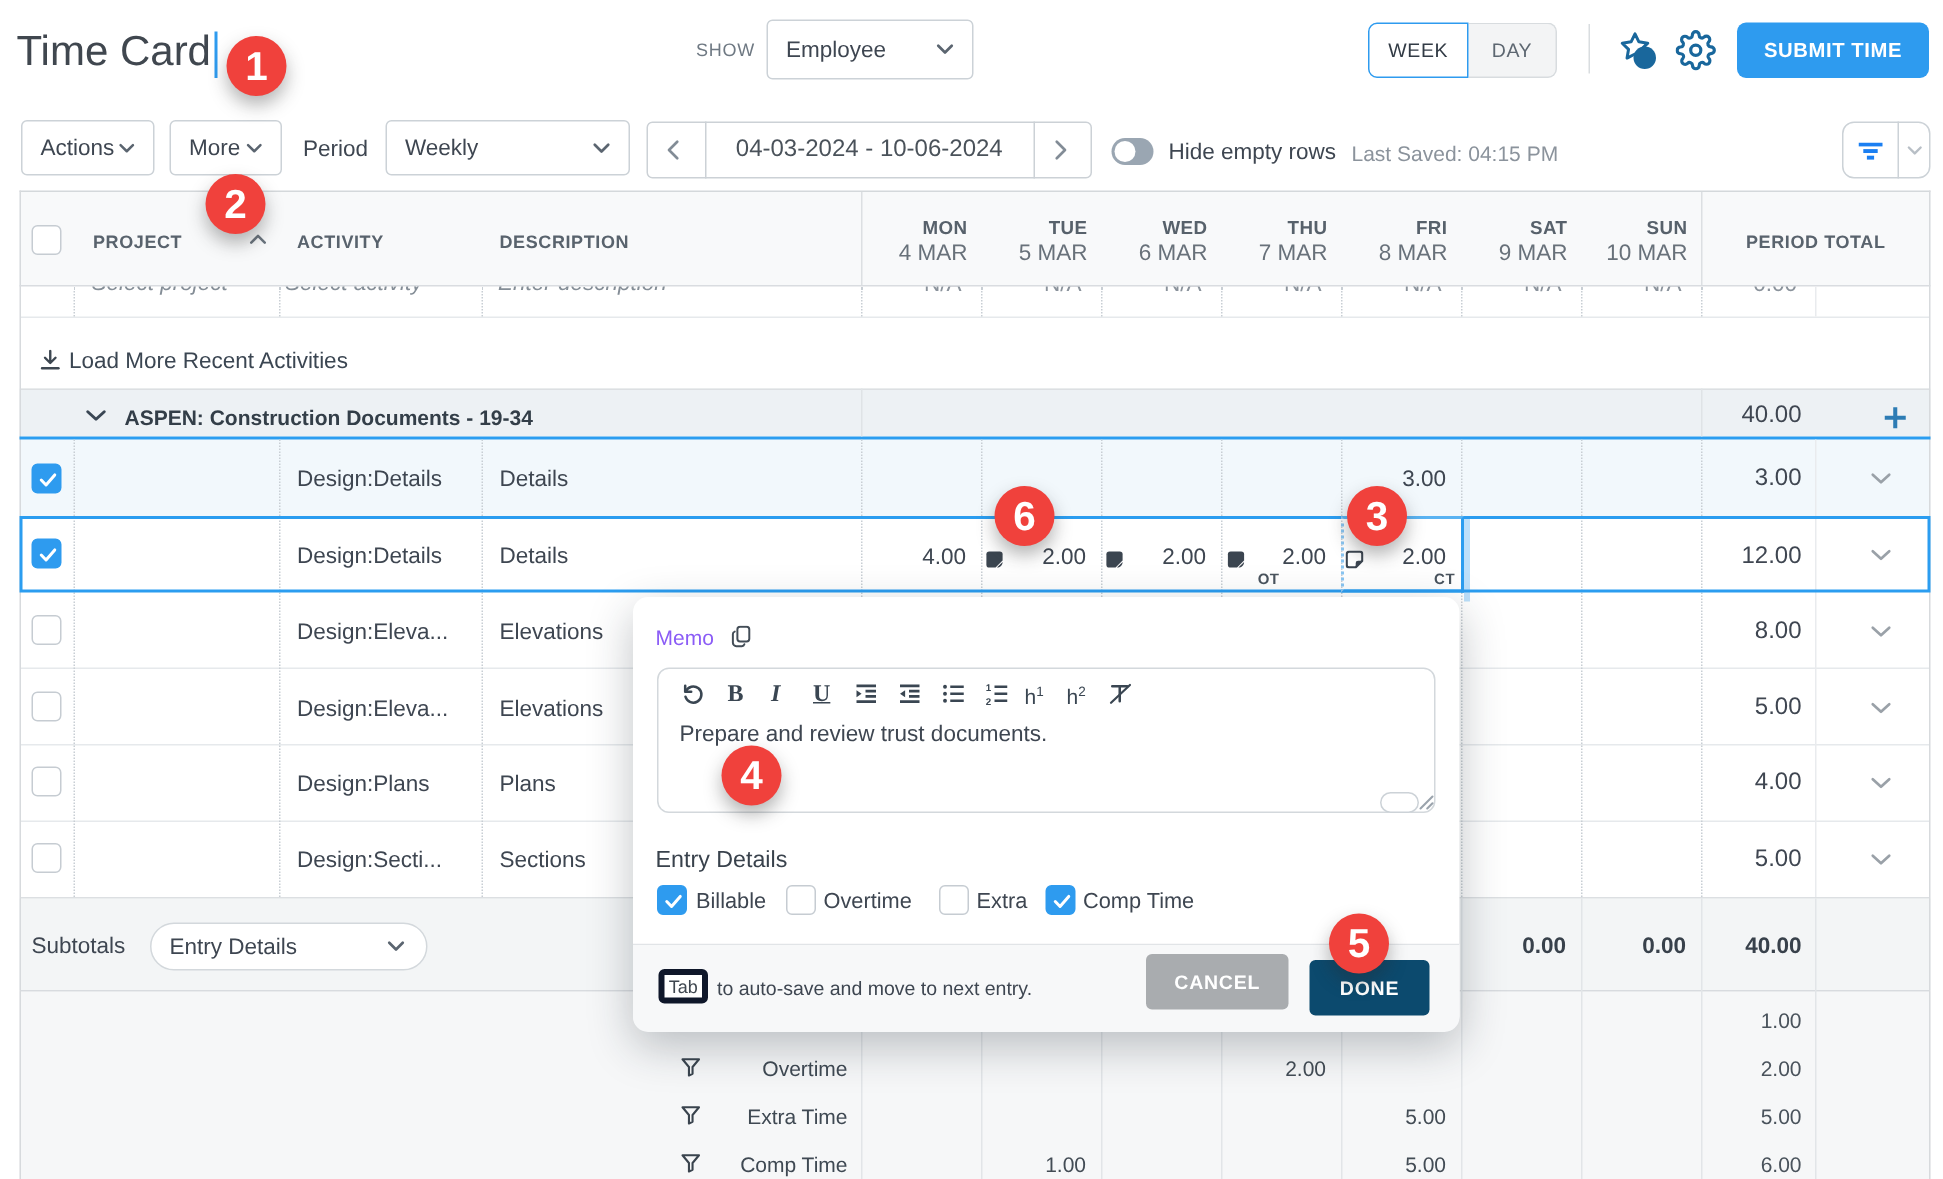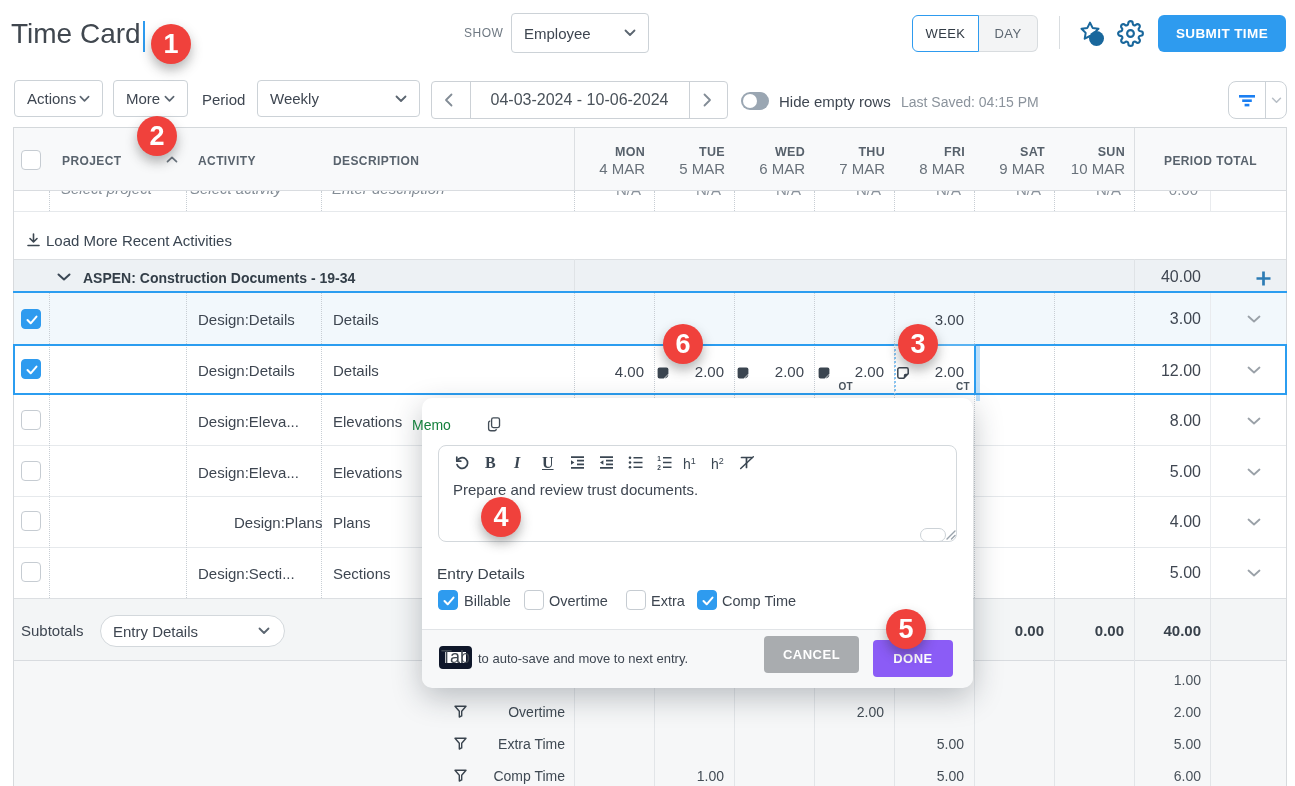--- a/index.html
+++ b/index.html
@@ -287,21 +287,21 @@
       <path d="M1.5 1.5 L7 6.5 L12.5 1.5" fill="none" stroke="#9aa1a8" stroke-width="1.8" stroke-linecap="round" stroke-linejoin="round"></path>
     </svg>
 <div class="cb" style="left:21px;top:461px;"></div>
 <div class="t" style="left:198px;top:464px;font-size:15px;">Design:Eleva...</div>
 <div class="t" style="left:333px;top:464px;font-size:15px;">Elevations</div>
 <div class="num" style="left:1134px;top:463px;width:67px;font-size:16px;color:#3f4651;">5.00</div>
 <svg class="rowchev" style="left:1247px;top:468px;" width="14" height="8" viewBox="0 0 14 8">
       <path d="M1.5 1.5 L7 6.5 L12.5 1.5" fill="none" stroke="#9aa1a8" stroke-width="1.8" stroke-linecap="round" stroke-linejoin="round"></path>
     </svg>
 <div class="cb" style="left:21px;top:511px;"></div>
-<div class="t" style="left:198px;top:514px;font-size:15px;margin-left:36px;">Design:Plans</div>
+<div class="t" style="left:198px;top:514px;font-size:15px;">Design:Plans</div>
 <div class="t" style="left:333px;top:514px;font-size:15px;">Plans</div>
 <div class="num" style="left:1134px;top:513px;width:67px;font-size:16px;color:#3f4651;">4.00</div>
 <svg class="rowchev" style="left:1247px;top:518px;" width="14" height="8" viewBox="0 0 14 8">
       <path d="M1.5 1.5 L7 6.5 L12.5 1.5" fill="none" stroke="#9aa1a8" stroke-width="1.8" stroke-linecap="round" stroke-linejoin="round"></path>
     </svg>
 <div class="cb" style="left:21px;top:562px;"></div>
 <div class="t" style="left:198px;top:565px;font-size:15px;">Design:Secti...</div>
 <div class="t" style="left:333px;top:565px;font-size:15px;">Sections</div>
 <div class="num" style="left:1134px;top:564px;width:67px;font-size:16px;color:#3f4651;">5.00</div>
 <svg class="rowchev" style="left:1247px;top:569px;" width="14" height="8" viewBox="0 0 14 8">
@@ -335,21 +335,21 @@
 <svg class="ab" style="left:454px;top:769px;" width="13" height="13" viewBox="0 0 13 13">
       <path d="M1 1.2h11L7.7 6.3v4.6L5.3 12V6.3z" fill="none" stroke="#3a444e" stroke-width="1.4" stroke-linejoin="round"></path>
     </svg>
 <div class="num" style="left:430px;top:768px;width:135px;font-size:14px;color:#3f4953;">Comp Time</div>
 <div class="num" style="left:654px;top:768px;width:70px;font-size:14px;color:#434c55;">1.00</div>
 <div class="num" style="left:894px;top:768px;width:70px;font-size:14px;color:#434c55;">5.00</div>
 <div class="num" style="left:1134px;top:768px;width:67px;font-size:14px;color:#4a535c;">6.00</div>
 
 <div class="ab" style="left:422px;top:398px;width:551px;height:289px;background:#fff;border-radius:10px;
      box-shadow:0 10px 30px rgba(30,40,50,.28);z-index:30;"></div>
-<div class="t" style="left:412px;top:417px;font-size:14px;color:#15803d;z-index:31;">Memo</div>
+<div class="t" style="left:437px;top:417px;font-size:14px;color:#8b5cf6;z-index:31;">Memo</div>
 <svg class="ab" style="left:487px;top:417px;z-index:31;" width="15" height="15" viewBox="0 0 17 17">
   <rect x="5.2" y="1" width="9" height="11" rx="2" fill="none" stroke="#434d57" stroke-width="1.5"></rect>
   <path d="M3.2 4.6A2 2 0 0 0 1.8 6.5v6.5a2.6 2.6 0 0 0 2.6 2.6h4.2a2 2 0 0 0 1.9-1.4" fill="none" stroke="#434d57" stroke-width="1.5" stroke-linecap="round"></path>
 </svg>
 <div class="ab" style="left:438px;top:445px;width:519px;height:97px;box-sizing:border-box;border:1px solid #d3d8dc;border-radius:8px;z-index:31;"></div>
 
 <svg class="ab eicon" style="left:454px;z-index:32;" width="16" height="16" viewBox="0 0 16 16">
   <path d="M2.8 2.2v4h4" fill="none" stroke="#3a4652" stroke-width="1.7" stroke-linecap="round" stroke-linejoin="round"></path>
   <path d="M3.2 6A5.4 5.4 0 1 1 3 9.5" fill="none" stroke="#3a4652" stroke-width="1.7" stroke-linecap="round"></path>
 </svg>
@@ -400,24 +400,24 @@
 <div class="cb" style="left:626px;top:590px;z-index:31;"></div>
 <div class="t" style="left:651px;top:593px;font-size:14.5px;z-index:31;">Extra</div>
 <div class="cb on" style="left:697px;top:590px;z-index:31;">
       <svg width="14" height="12" viewBox="0 0 14 12">
         <path d="M2.5 6l3.2 3.3L11.5 2.6" fill="none" stroke="#fff" stroke-width="2" stroke-linecap="round" stroke-linejoin="round"></path>
       </svg>
     </div>
 <div class="t" style="left:722px;top:593px;font-size:14.5px;z-index:31;">Comp Time</div>
 
 <div class="ab" style="left:422px;top:629px;width:551px;height:58px;background:#f7f8f9;border-top:1px solid #e1e4e7;border-radius:0 0 10px 10px;z-index:31;"></div>
-<div class="ab" style="left:439px;top:646px;width:33px;height:23px;box-sizing:border-box;border:6px solid #0f172a;border-radius:4px;background:#fff;display:flex;align-items:center;justify-content:center;font-size:18px;color:#3f4750;z-index:32;">Tab</div>
+<div class="ab" style="left:439px;top:646px;width:33px;height:23px;box-sizing:border-box;border:4px solid #0f172a;border-radius:4px;background:#fff;display:flex;align-items:center;justify-content:center;font-size:12px;color:#3f4750;z-index:32;">Tab</div>
 <div class="t" style="left:478px;top:651px;font-size:13px;color:#3e4651;z-index:32;">to auto-save and move to next entry.</div>
 <div class="ab" style="left:764px;top:636px;width:95px;height:37px;background:#a9acaf;border-radius:4px;display:flex;align-items:center;justify-content:center;color:#fff;font-size:13px;font-weight:bold;letter-spacing:.5px;z-index:32;">CANCEL</div>
-<div class="ab" style="left:873px;top:640px;width:80px;height:37px;background:#8b5cf6;border-radius:4px;display:flex;align-items:center;justify-content:center;color:#fff;font-size:13px;font-weight:bold;letter-spacing:.5px;z-index:32;">DONE</div>
+<div class="ab" style="left:873px;top:640px;width:80px;height:37px;background:#0c4a6e;border-radius:4px;display:flex;align-items:center;justify-content:center;color:#fff;font-size:13px;font-weight:bold;letter-spacing:.5px;z-index:32;">DONE</div>
 
 <div class="badge" style="left:151px;top:24px;">1</div>
 <div class="badge" style="left:137px;top:116px;">2</div>
 <div class="badge" style="left:898px;top:324px;">3</div>
 <div class="badge" style="left:481px;top:497px;">4</div>
 <div class="badge" style="left:886px;top:609px;">5</div>
 <div class="badge" style="left:663px;top:324px;">6</div>
 
 </div>
 

